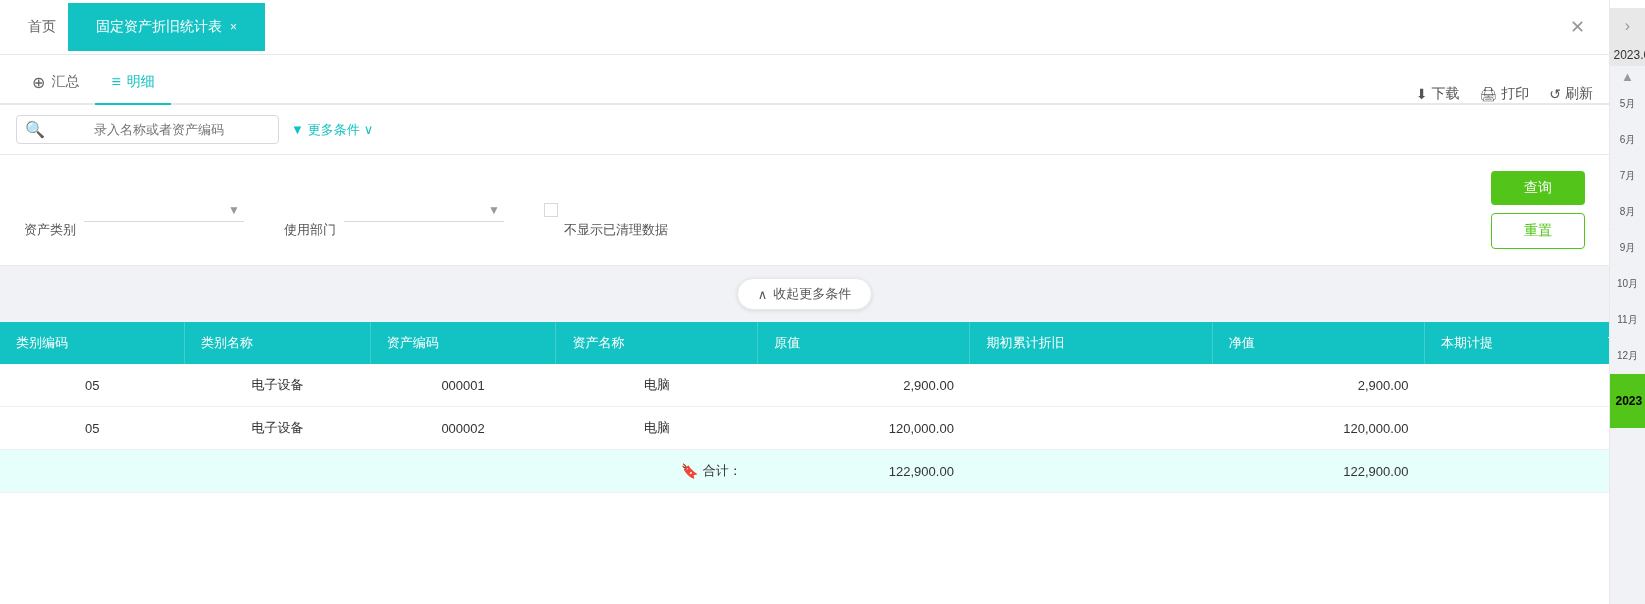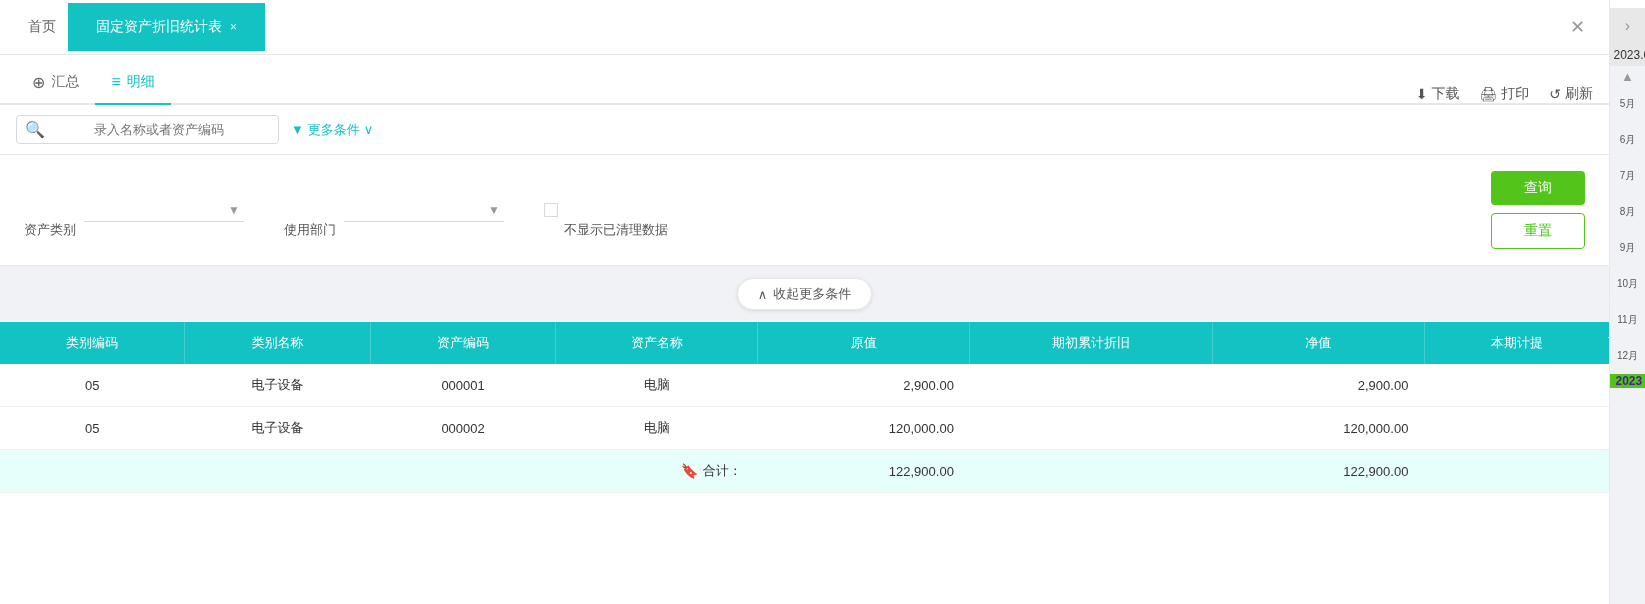--- a/index.html
+++ b/index.html
@@ -45,37 +45,37 @@
     .btn-reset { background: #fff; color: #52c41a; border: 1px solid #52c41a; border-radius: 4px; padding: 8px 32px; font-size: 14px; cursor: pointer; }
 
     
     .collapse-bar { display: flex; justify-content: center; padding: 12px 0; background: #f0f2f5; }
     .collapse-btn { background: #fff; border: 1px solid #e8e8e8; border-radius: 16px; padding: 6px 20px; display: flex; align-items: center; gap: 6px; font-size: 13px; color: #555; cursor: pointer; box-shadow: 0 1px 4px rgba(0,0,0,0.1); }
 
     
     .table-wrap { flex: 1; overflow: auto; background: #fff; }
     table { width: 100%; border-collapse: collapse; }
     thead tr { background: #13c2c2; color: #fff; }
-    thead th { padding: 12px 16px; font-size: 13px; font-weight: 500; text-align: center; white-space: nowrap; border-right: 1px solid rgba(255,255,255,0.2); }
+    thead th { padding: 12px 16px; font-size: 13px; font-weight: 500; text-align: left; white-space: nowrap; border-right: 1px solid rgba(255,255,255,0.2); }
     thead th:last-child { border-right: none; }
     tbody tr { background: #fff; border-bottom: 1px solid #f0f0f0; }
     tbody td { padding: 12px 16px; font-size: 13px; text-align: center; color: #333; }
     tbody td.num { text-align: right; }
     .total-row { background: #e6fffb !important; font-weight: 500; }
     .total-row td { color: #333; }
     .total-label { display: flex; align-items: center; gap: 4px; justify-content: flex-end; }
     .total-icon { color: #13c2c2; font-size: 14px; }
 
     
     .right-panel { width: 36px; background: #f0f2f5; display: flex; flex-direction: column; align-items: center; border-left: 1px solid #e8e8e8; }
     .right-panel-top { width: 36px; background: #fff; display: flex; flex-direction: column; align-items: center; padding-top: 8px; }
     .panel-arrow { width: 36px; height: 36px; display: flex; align-items: center; justify-content: center; cursor: pointer; color: #999; font-size: 16px; background: #e8e8e8; }
     .month-nav { display: flex; flex-direction: column; align-items: center; width: 36px; }
     .month-item { width: 40px; height: 36px; display: flex; align-items: center; justify-content: center; font-size: 10px; color: #555; cursor: pointer; border-bottom: 1px solid #f0f0f0; white-space: nowrap; }
-    .year-badge { background: #52c41a; color: #4c1d95; font-size: 12px; padding: 0 6px; width: 36px; text-align: center; font-weight: bold; cursor: pointer; }
+    .year-badge { background: #52c41a; color: #000000; font-size: 12px; padding: 20px 6px; width: 36px; text-align: center; font-weight: bold; cursor: pointer; }
     .date-display { background: #e8e8e8; color: #333; font-size: 12px; padding: 4px; text-align: center; width: 36px; }
 
     .scroll-up { width: 36px; height: 20px; display: flex; align-items: center; justify-content: center; cursor: pointer; color: #999; background: #f0f2f5; }
   </style>
 </head>
 <body>
 
 <div class="main-area">
 
   <div class="top-nav">

